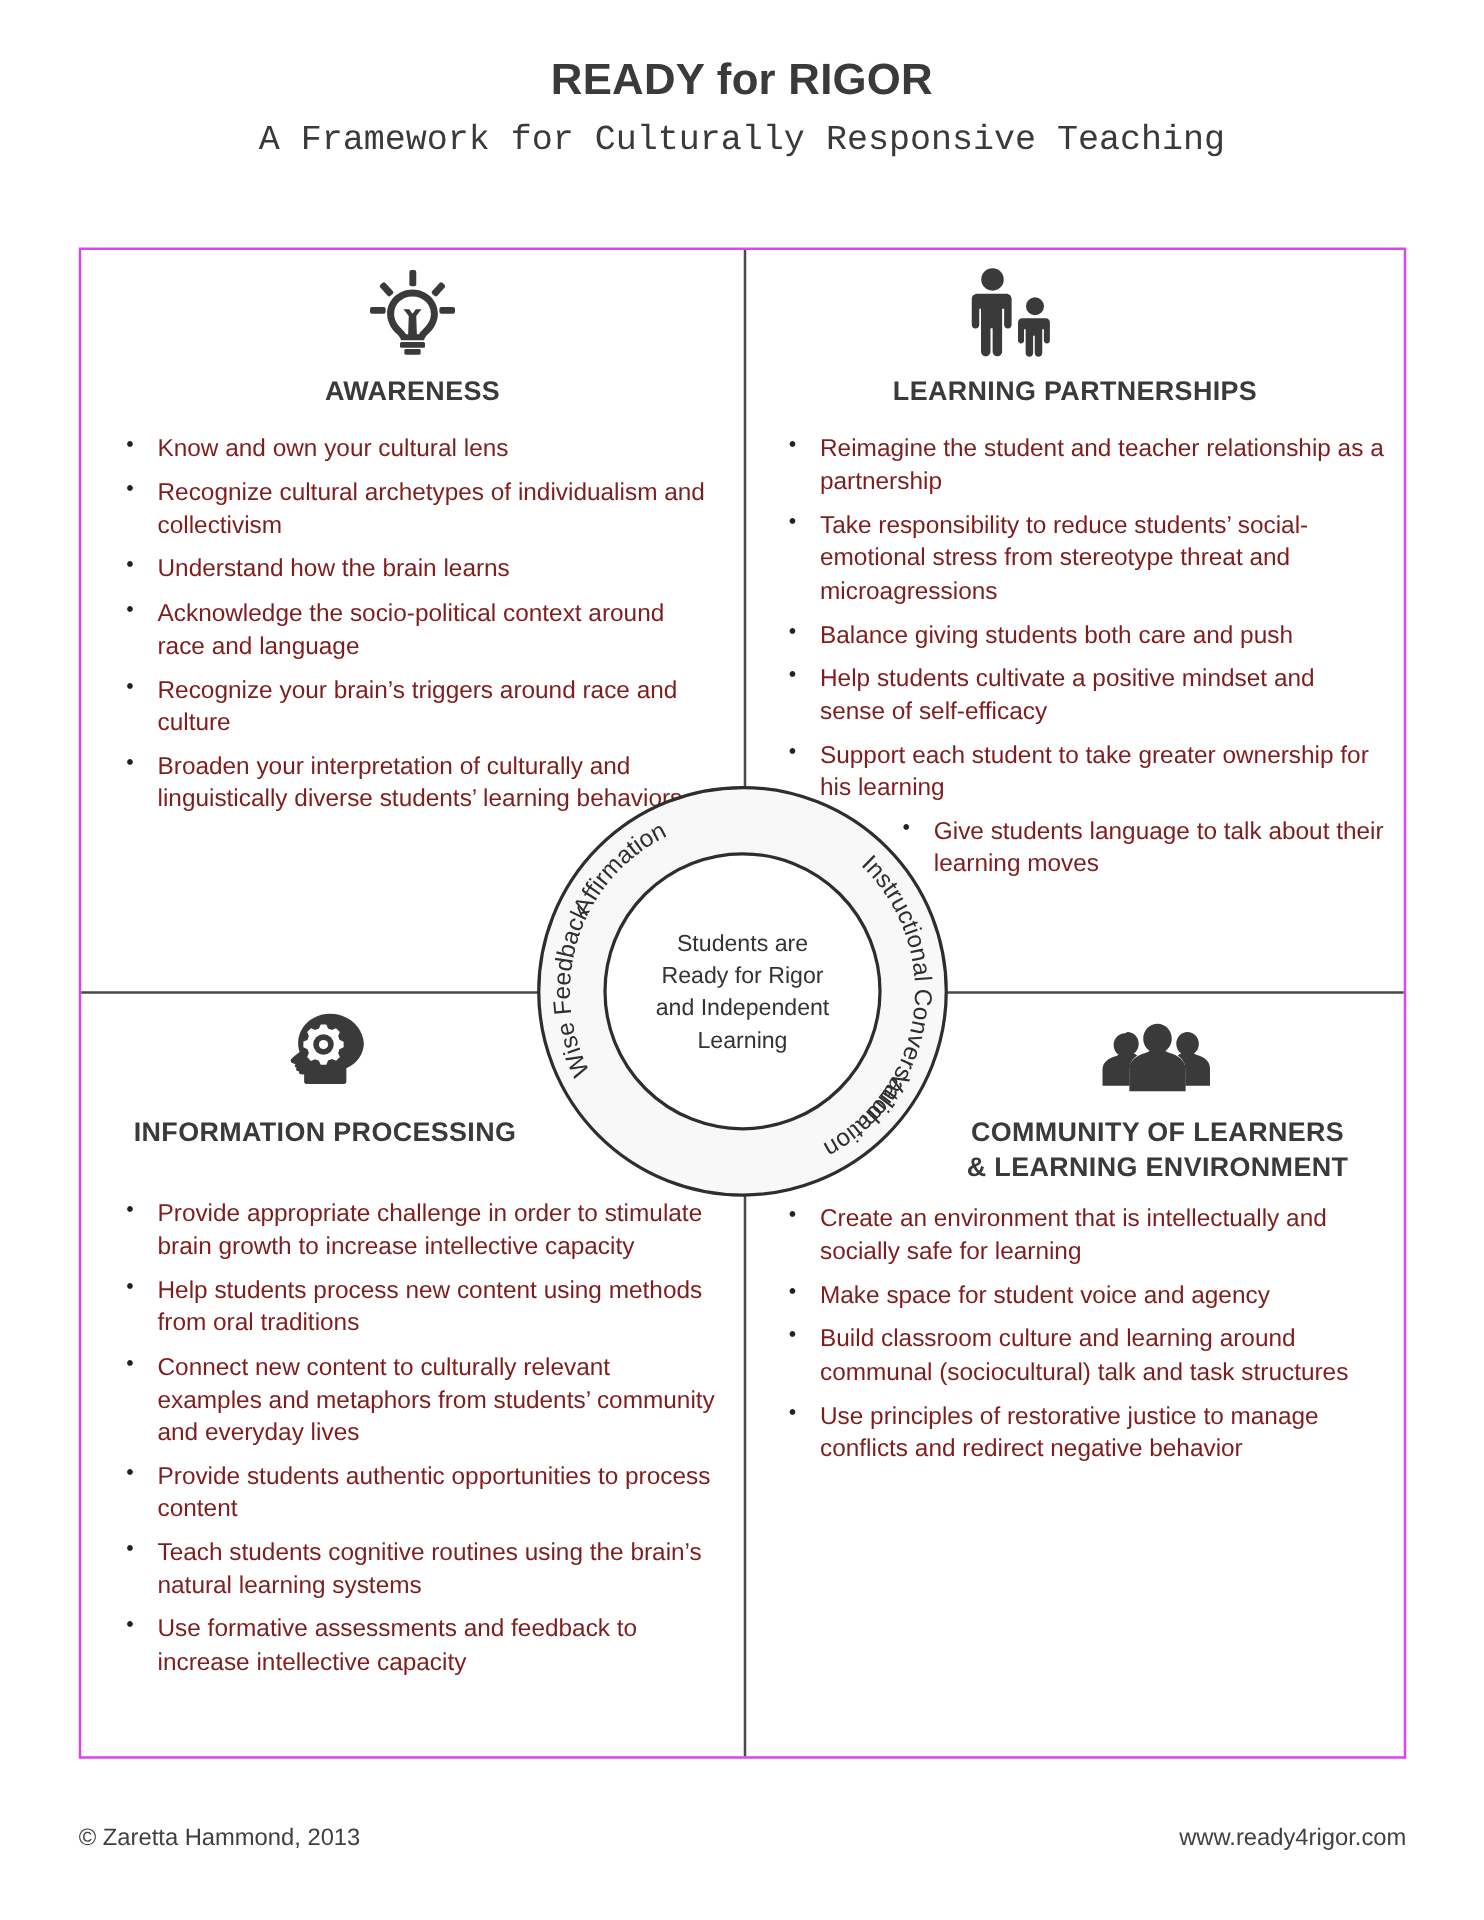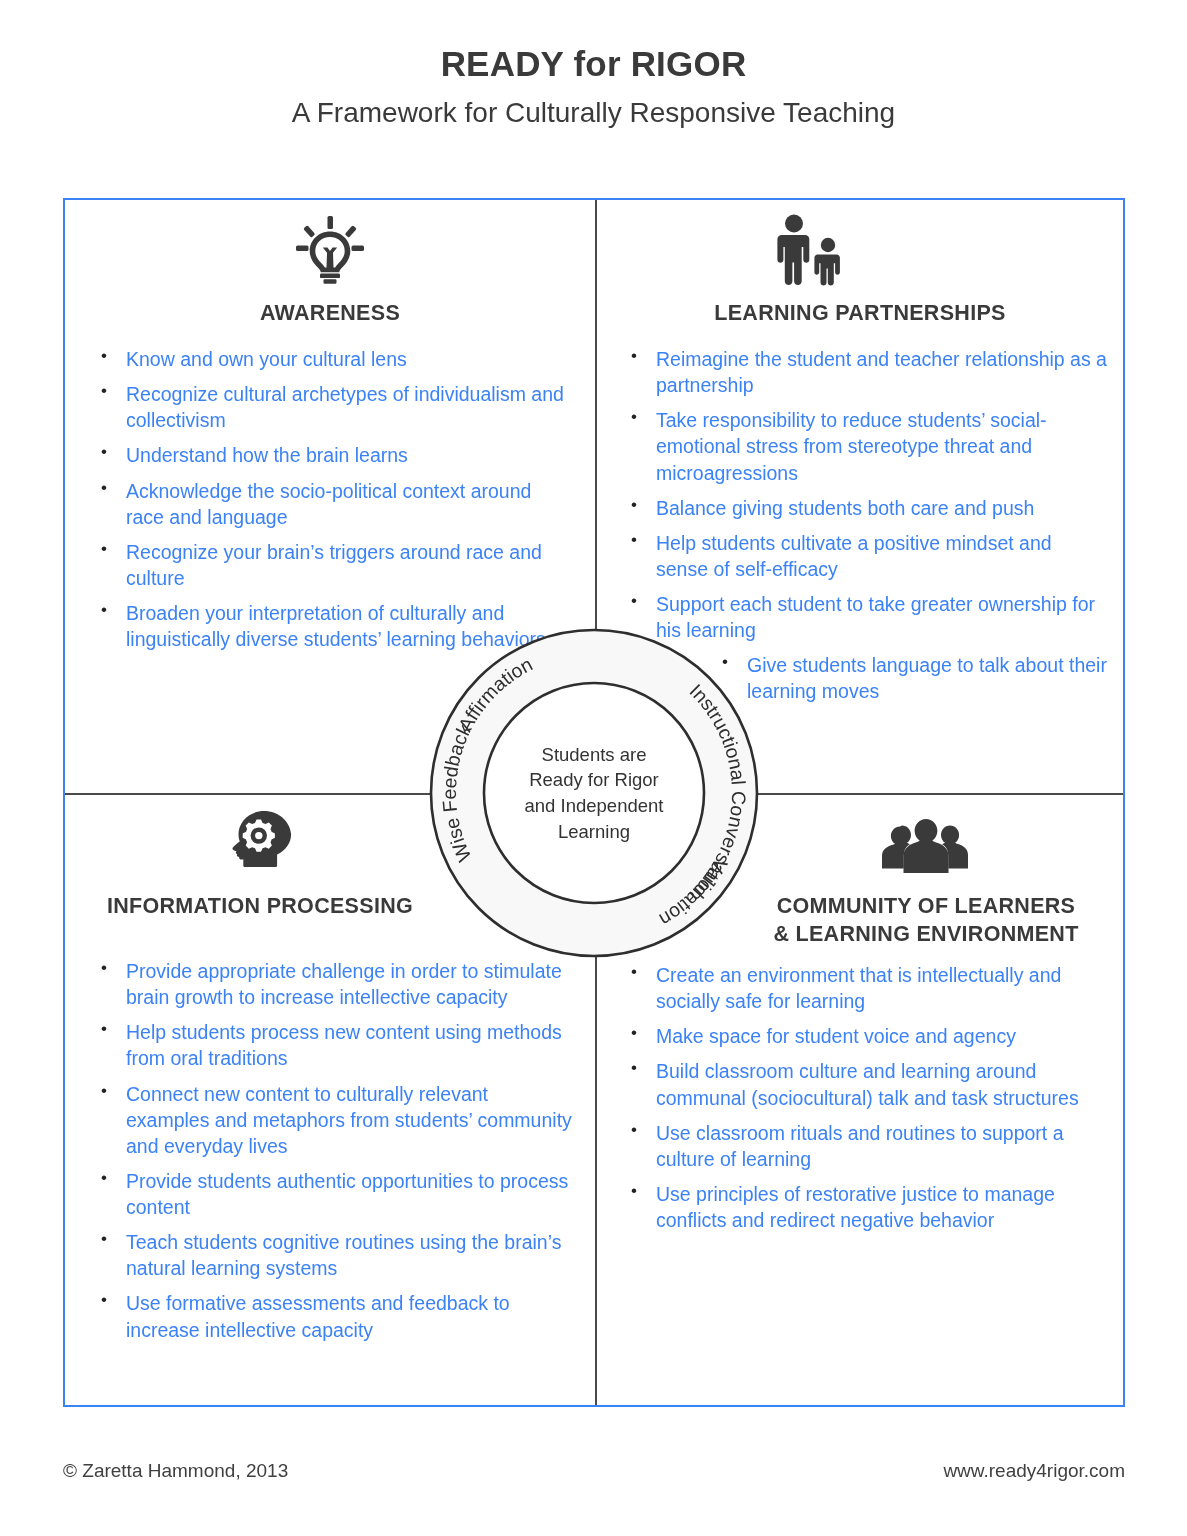--- a/index.html
+++ b/index.html
@@ -30,30 +30,31 @@
     color: #3a3a3a;
     letter-spacing: 0.2px;
     line-height: 1.12;
   }
   #doc-subtitle {
     font-size: 28px;
     font-weight: normal;
     color: #3a3a3a;
     margin-top: 14px;
     line-height: 1.12;
+    font-family: Liberation Mono, monospace;
   }
 
   
   #frame {
     position: absolute;
     left: 63px;
     top: 198px;
     width: 1062px;
     height: 1209px;
-    border: 2px solid #3b82f6;
+    border: 2px solid #d946ef;
     box-sizing: border-box;
   }
   .divider-v {
     position: absolute;
     left: 530px;
     top: 0;
     width: 2px;
     height: 1205px;
     background: #4a4a4a;
   }
@@ -90,21 +91,21 @@
     letter-spacing: 0.3px;
     line-height: 1.28;
   }
 
   ul.bullets {
     list-style: none;
     margin: 0;
     padding: 0;
     font-size: 19.5px;
     line-height: 1.34;
-    color: #3b82f6;
+    color: #7f1d1d;
   }
   ul.bullets li {
     position: relative;
     padding-left: 31px;
     margin-bottom: 9px;
   }
   ul.bullets li::before {
     content: "\2022";
     position: absolute;
     left: 6px;
@@ -271,21 +272,20 @@
       </svg>
     </div>
     <div class="quad-heading">
       <span>COMMUNITY OF LEARNERS</span><br>
       <span>&amp; LEARNING ENVIRONMENT</span>
     </div>
     <ul class="bullets">
       <li>Create an environment that is intellectually and socially safe for learning</li>
       <li>Make space for student voice and agency</li>
       <li>Build classroom culture and learning around communal (sociocultural) talk and task structures</li>
-      <li>Use classroom rituals and routines to support a culture of learning</li>
       <li>Use principles of restorative justice to manage conflicts and redirect negative behavior</li>
     </ul>
   </div>
 </div>
 
 <svg id="center-circle" viewBox="0 0 330 330">
   <defs>
     <path id="arc-top" d="M 27 165 A 138 138 0 0 1 303 165" fill="none"></path>
     <path id="arc-right" d="M 165 27 A 138 138 0 0 1 165 303" fill="none"></path>
     <path id="arc-bottom" d="M 303 165 A 138 138 0 0 1 27 165" fill="none"></path>

